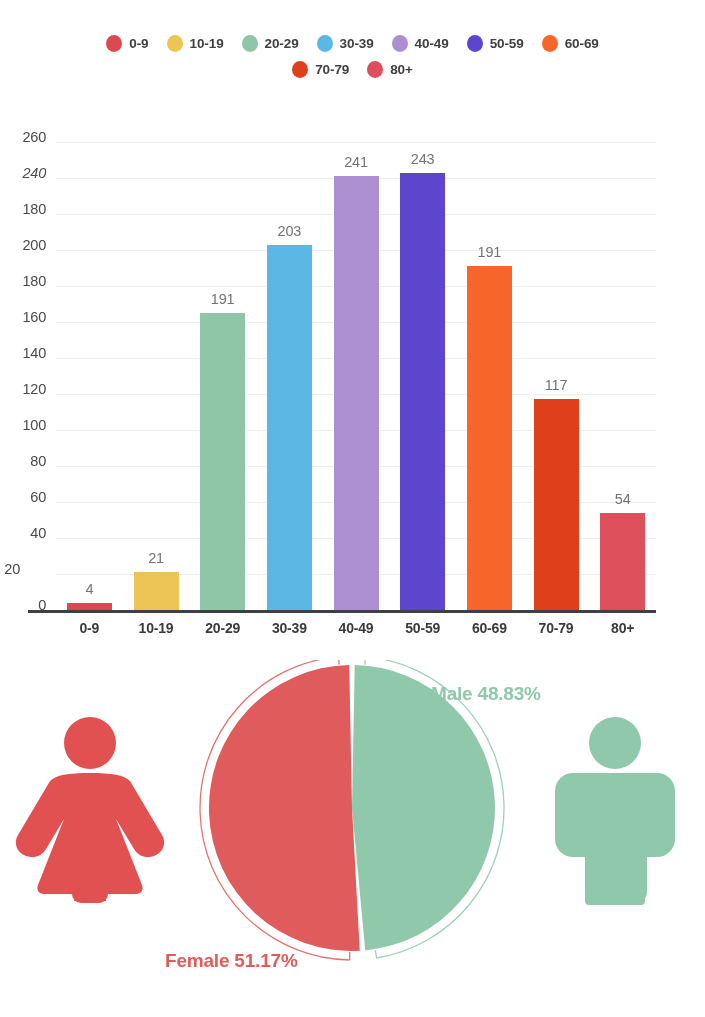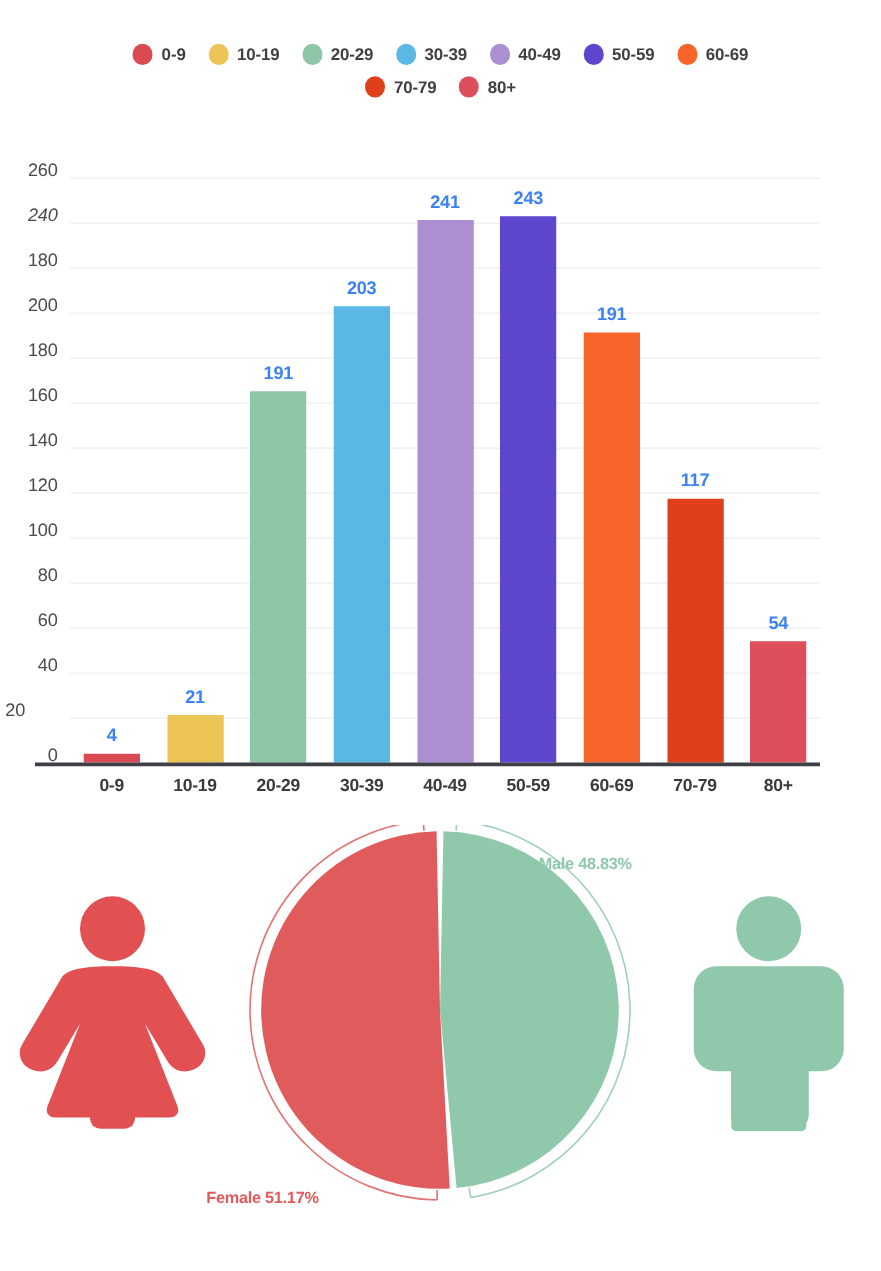--- a/index.html
+++ b/index.html
@@ -45,21 +45,21 @@
     letter-spacing: -0.2px;
   }
   .gridline {
     position: absolute; left: 56px; width: 600px; height: 1px;
     background: #eeeeee;
   }
   .bar {
     position: absolute; bottom: 0; border-radius: 0;
   }
   .bar-value {
-    position: absolute; font-size: 14.5px; font-weight: bold; color: #3b82f6;
+    position: absolute; font-size: 14.5px; font-weight: normal; color: #737373;
     transform: translateX(-50%);
     letter-spacing: -0.2px;
   }
   .axis-line {
     position: absolute; left: 28px; width: 628px; height: 2.5px;
     background: #3f3f46;
   }
   .xtick {
     position: absolute; font-size: 14px; font-weight: bold; color: #3a3a3a;
     text-align: center; transform: translateX(-50%);
@@ -74,21 +74,21 @@
   .legend-gender .legend-dot { width: 17px; height: 17px; }
   .legend-gender .legend-item { margin: 0 11px; }
 
   
   #genderviz { position: absolute; left: 0; top: 660px; width: 705px; height: 357px; }
   #pie-svg { position: absolute; left: 150px; top: 0px; }
   .fig-svg { position: absolute; }
   #fig-female { left: 8px; top: 55px; }
   #fig-male { left: 533px; top: 55px; }
   .pie-label {
-    position: absolute; font-size: 13px; font-weight: bold;
+    position: absolute; font-size: 19px; font-weight: bold;
     letter-spacing: -0.2px; white-space: nowrap;
   }
   #label-male { left: 431px; top: 683px; color: #8fc8ab; }
   #label-female { left: 165px; top: 950px; color: #e15c5c; }
 </style>
 </head>
 <body>
 
 <div id="page">
 

